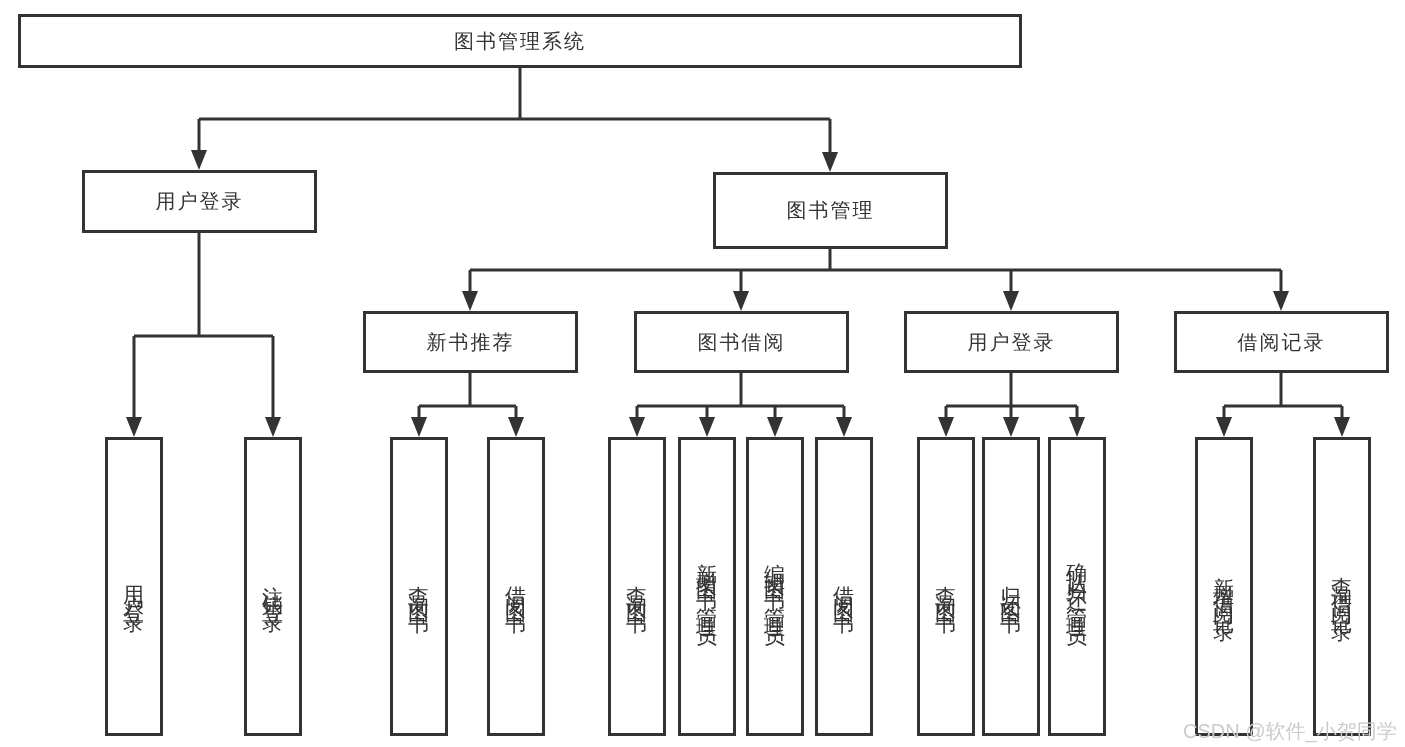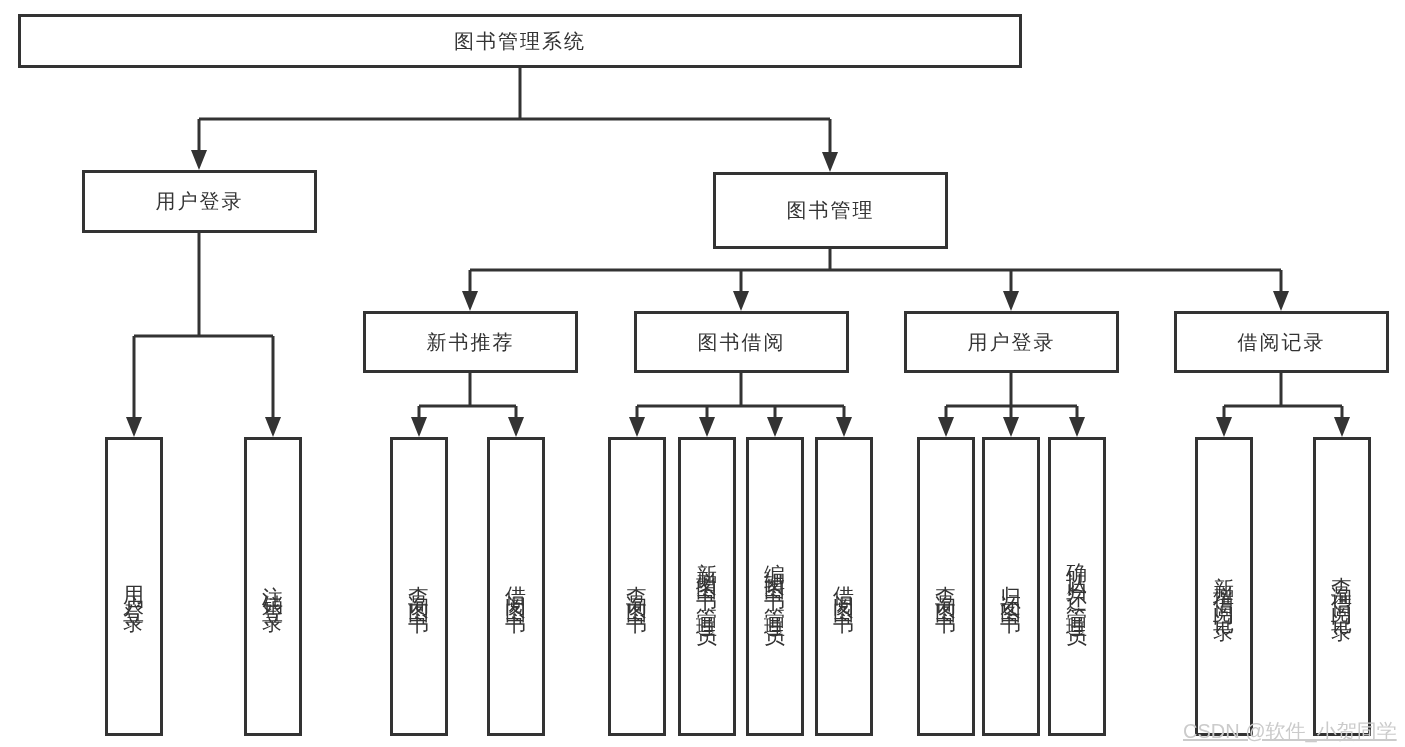--- a/index.html
+++ b/index.html
@@ -61,21 +61,20 @@
   .v-rc1      { left: 1195px; }
   .v-rc2      { left: 1313px; }
   .watermark {
     position: absolute;
     left: 1183px;
     top: 718px;
     z-index: 5;
     color: #cbcbcb;
     font-size: 20px;
     white-space: nowrap;
-    text-decoration: underline;
   }
   line { stroke: #333333; stroke-width: 3; }
   polygon { fill: #333333; }
 </style>
 </head>
 <body>
 
 <div class="stage">
 
   <svg class="connectors" viewBox="0 0 1405 747" xmlns="http://www.w3.org/2000/svg">

